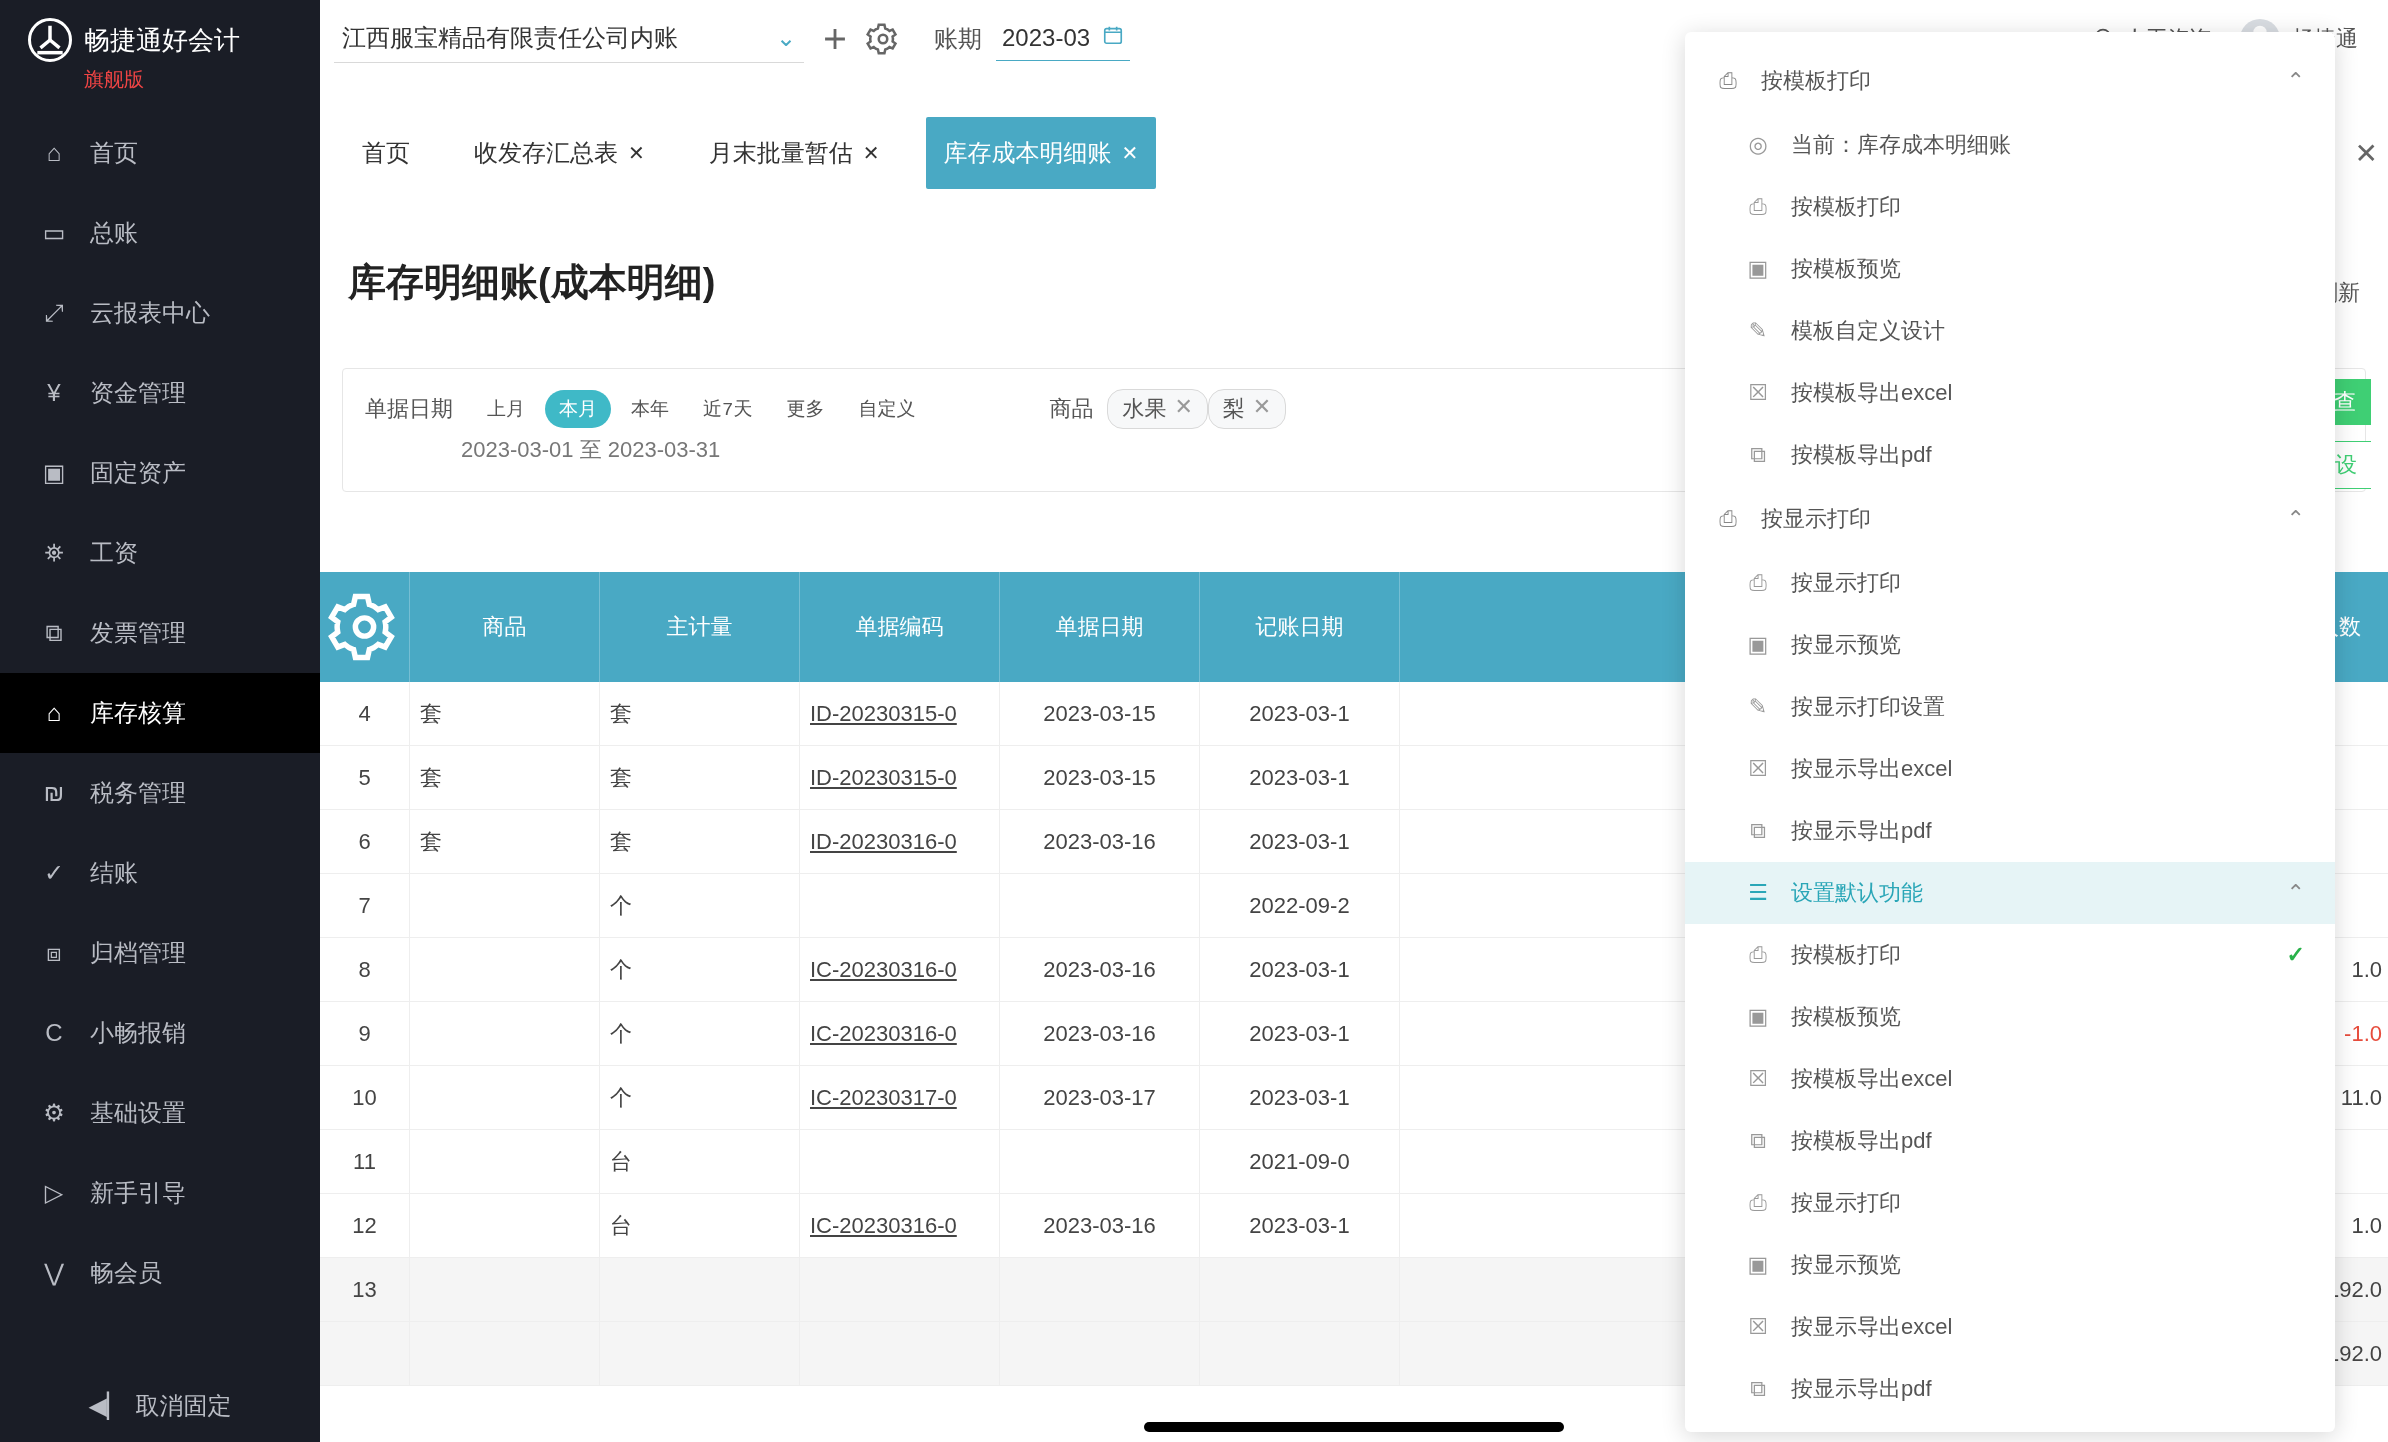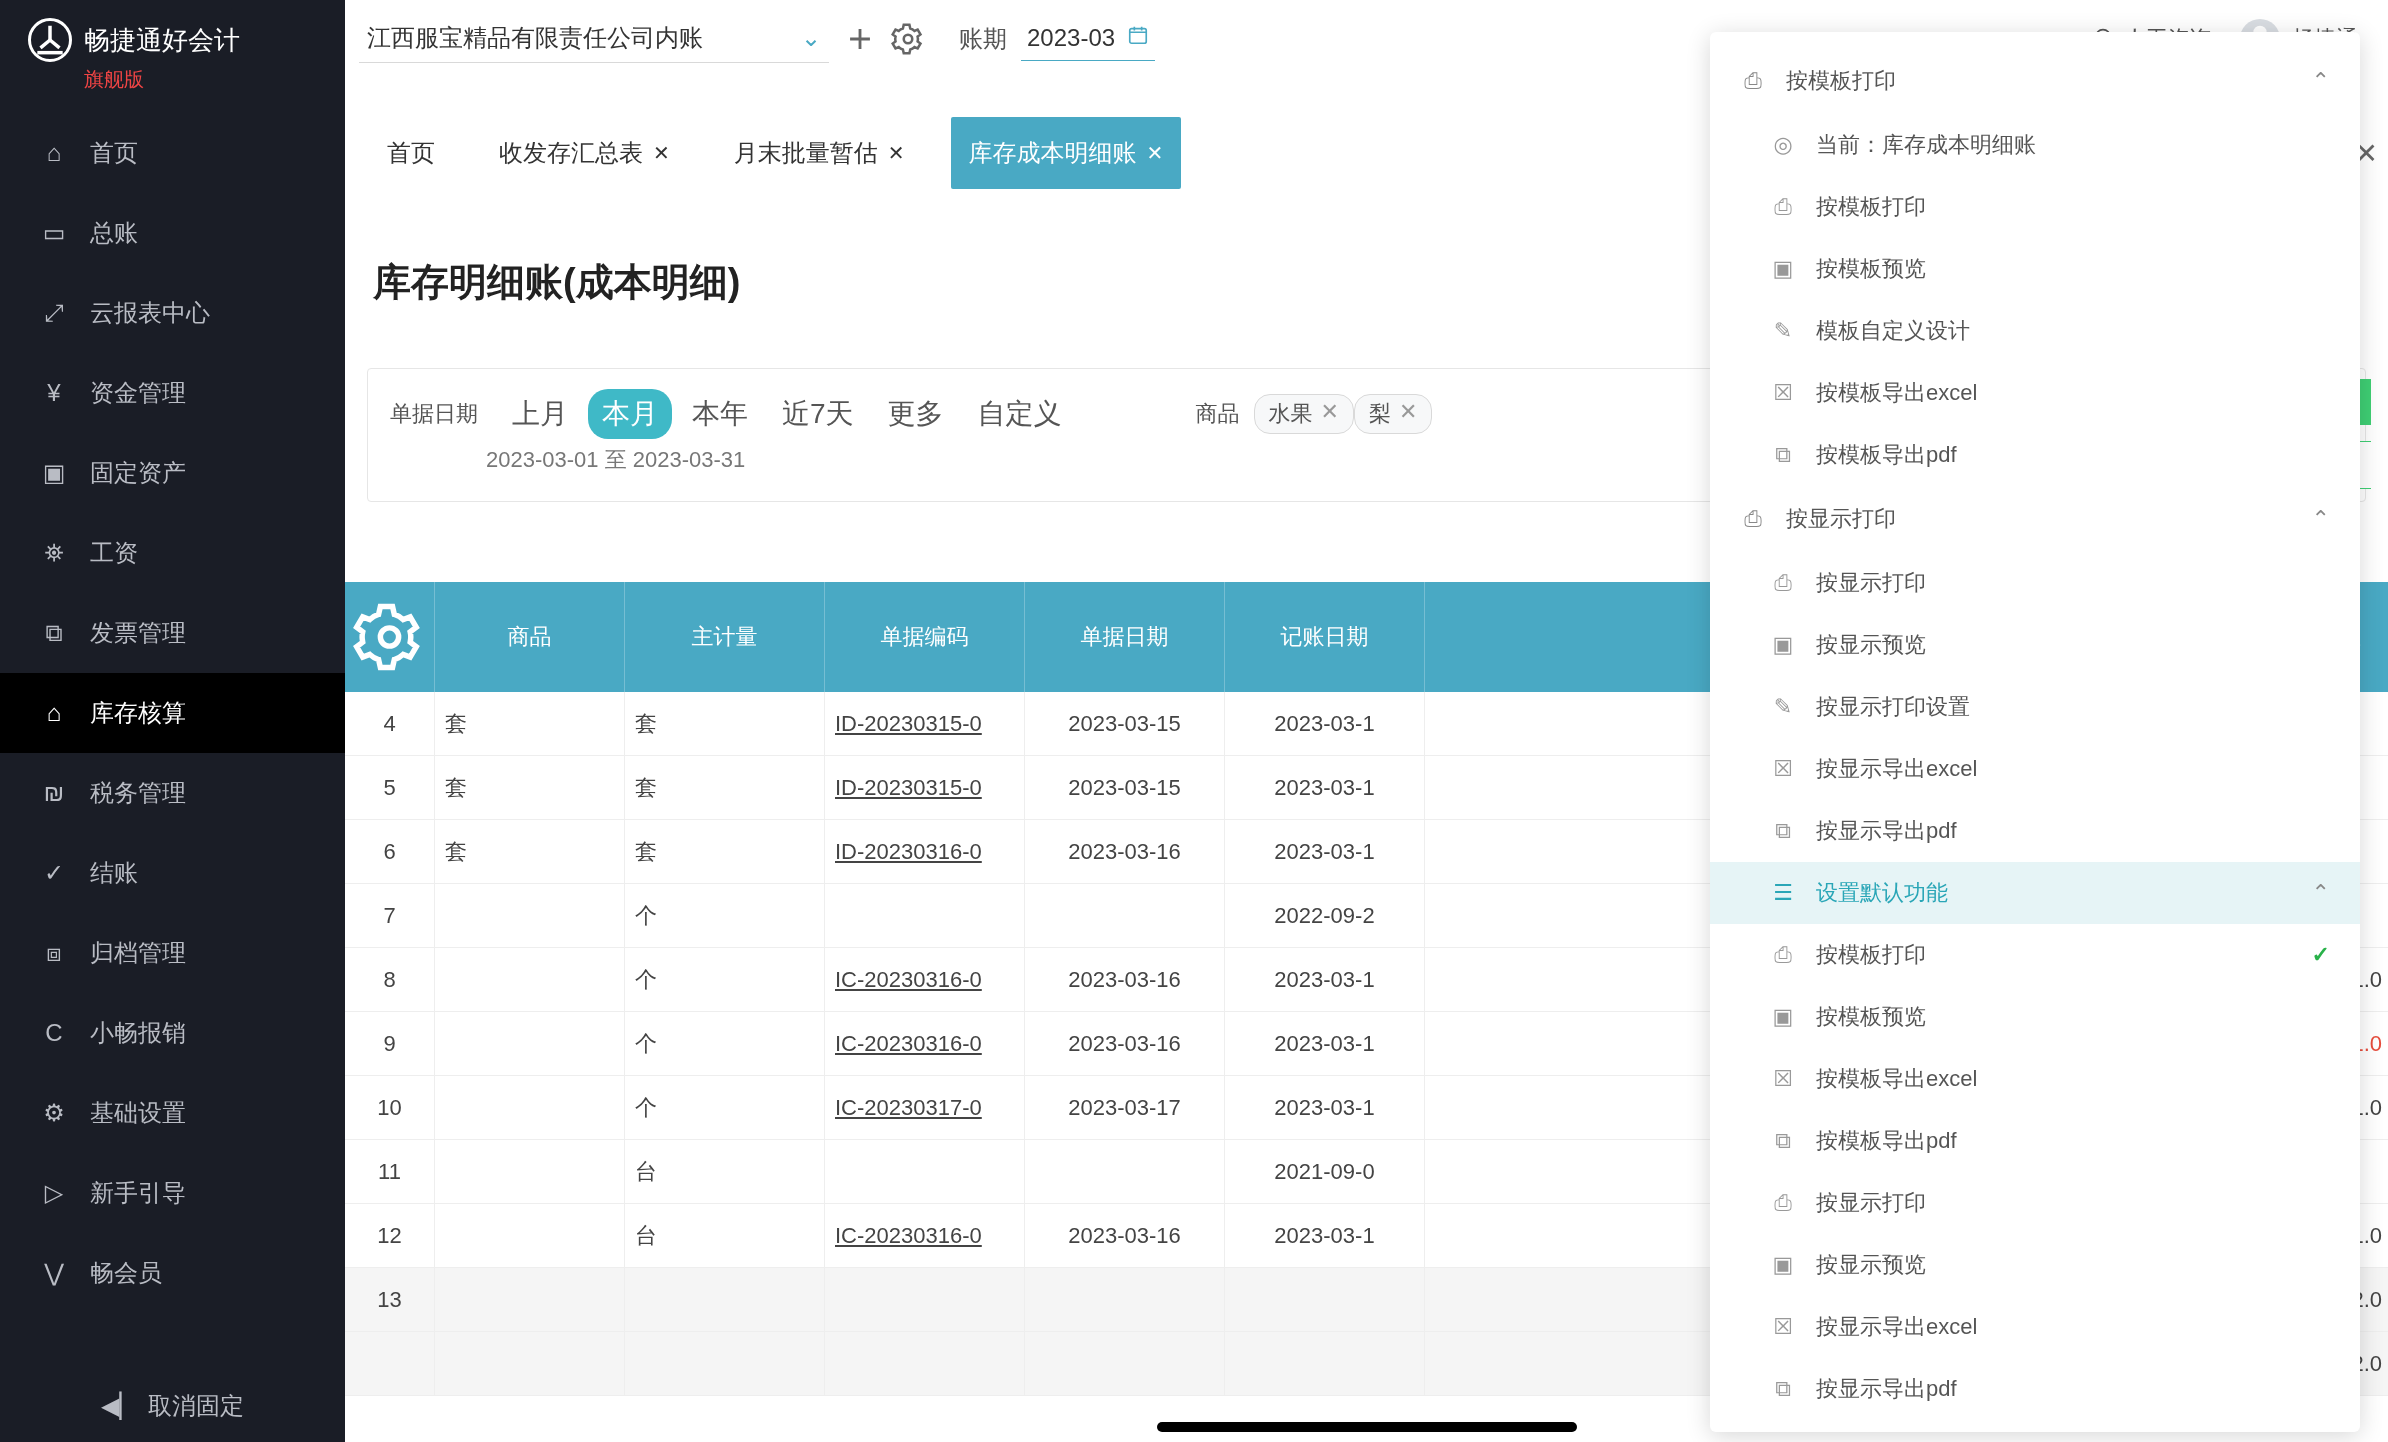--- a/index.html
+++ b/index.html
@@ -1,20 +1,20 @@
 <!DOCTYPE html>
 <html><head>
 <meta charset="utf-8">
 <style>
 * { margin: 0; padding: 0; box-sizing: border-box; }
 body { font-family: -apple-system, "PingFang SC", "Microsoft YaHei", sans-serif; font-size: 14px; color: #333; background: #fff; overflow: hidden; width: 2388px; height: 1442px; transform-origin: top left; }
 .app { display: flex; width: 100%; height: 100%; }
 
 
-.sidebar { width: 345px; background: #1a1d26; color: #c7c9cf; display: flex; flex-direction: column; flex-shrink: 0; }
+.sidebar { width: 320px; background: #1a1d26; color: #c7c9cf; display: flex; flex-direction: column; flex-shrink: 0; }
 .logo-block { padding: 18px 28px 20px; }
 .logo-row { display: flex; align-items: center; gap: 12px; }
 .logo-icon { width: 44px; height: 44px; border-radius: 50%; border: 3px solid #fff; display: flex; align-items: center; justify-content: center; color:#fff; font-weight:bold; }
 .logo-text { color: #fff; font-size: 26px; font-weight: 500; }
 .logo-edition { color: #ef4444; font-size: 20px; margin-top: 4px; margin-left: 56px; }
 .nav { flex: 1; overflow: hidden; }
 .nav-item { display: flex; align-items: center; gap: 22px; padding: 24px 40px; font-size: 24px; color: #b9bcc4; cursor: pointer; }
 .nav-item.active { background: #000; color: #fff; }
 .nav-item .ni-icon { width: 28px; height: 28px; display:inline-flex; align-items:center; justify-content:center; }
 .pin-row { padding: 20px 30px; display:flex; align-items:center; justify-content:center; gap:10px; font-size: 24px; color:#b9bcc4; }
@@ -47,21 +47,21 @@
 .page-title-row { display:flex; align-items:flex-end; padding: 28px 28px 16px; }
 .page-title { font-size: 38px; color:#222; }
 .page-actions { margin-left:auto; display:flex; align-items:center; gap: 40px; font-size: 22px; color:#555; }
 .page-actions .pa { display:flex; align-items:center; gap:10px; cursor:pointer; }
 
 
 .filter-wrap { margin: 4px 22px 0; border:1px solid #e6e6e6; border-radius:4px; padding: 20px 22px 26px; position: relative; }
 .filter-row { display:flex; align-items:center; gap: 20px; flex-wrap: wrap; }
 .fl-label { font-size: 22px; color:#555; }
 .range-opts { display:flex; align-items:center; gap: 6px; }
-.range-opt { padding: 6px 14px; font-size: 28px; color:#555; border-radius: 20px; cursor:pointer; }
+.range-opt { padding: 6px 14px; font-size: 19px; color:#555; border-radius: 20px; cursor:pointer;font-family:Liberation Mono, monospace; }
 .range-opt.active { background:#3fb9c7; color:#fff; }
 .range-text { font-size: 22px; color:#777; display:block; margin-top: 6px; margin-left: 96px; }
 .prod-filter { margin-left: 100px; display:flex; align-items:center; gap: 14px; }
 .chip { display:inline-flex; align-items:flex-start; gap:8px; border:1px solid #d9d9d9; background:#f7f8f9; padding: 4px 14px; border-radius: 16px; font-size: 22px; color:#555; }
 .chip .cx { color:#999; cursor:pointer; }
 .side-btns { position:absolute; right: -6px; top: 10px; display:flex; flex-direction:column; gap: 16px; }
 .sbtn { background:#3fcf74; color:#fff; padding: 8px 14px 8px 20px; border-radius: 6px 0 0 6px; font-size: 22px; cursor:pointer; }
 .sbtn.ghost { background:#fff; color:#3fcf74; border:1px solid #3fcf74; border-right:none; }
 
 

